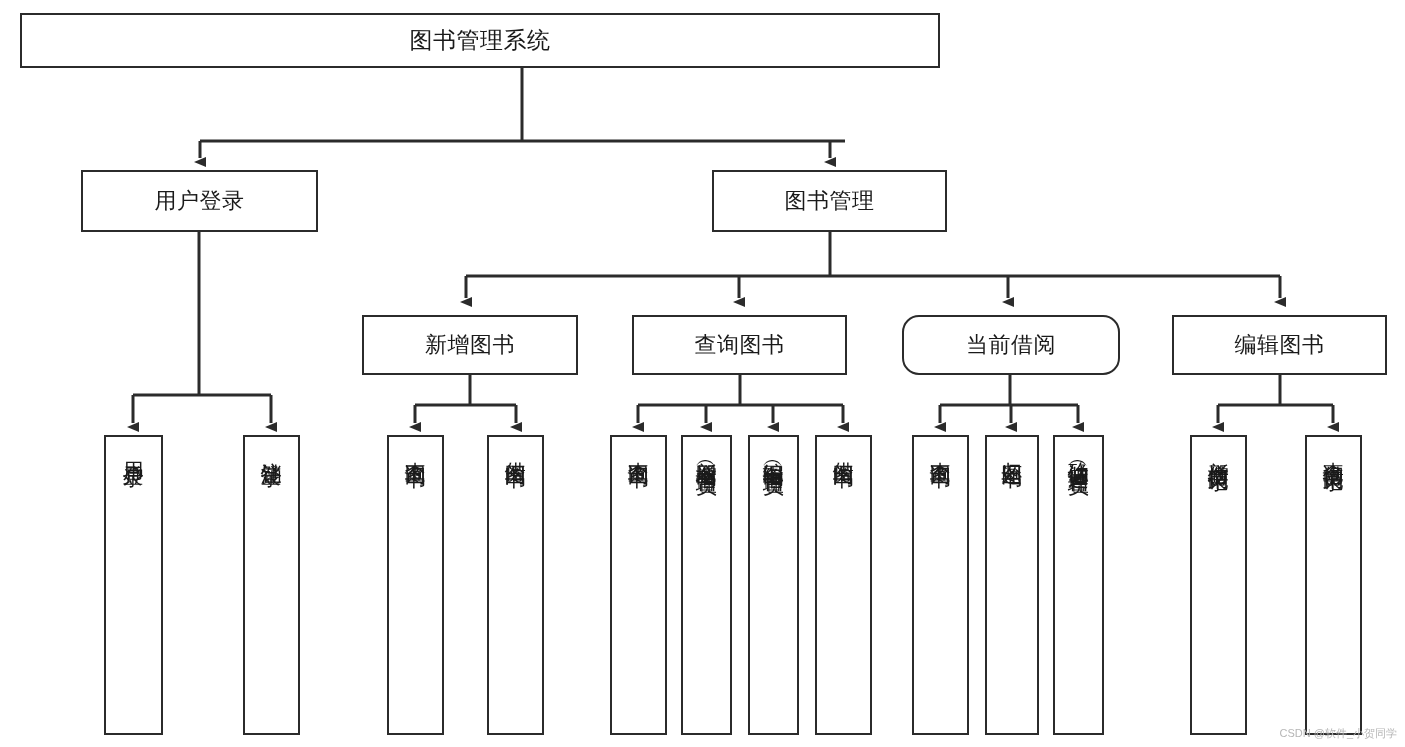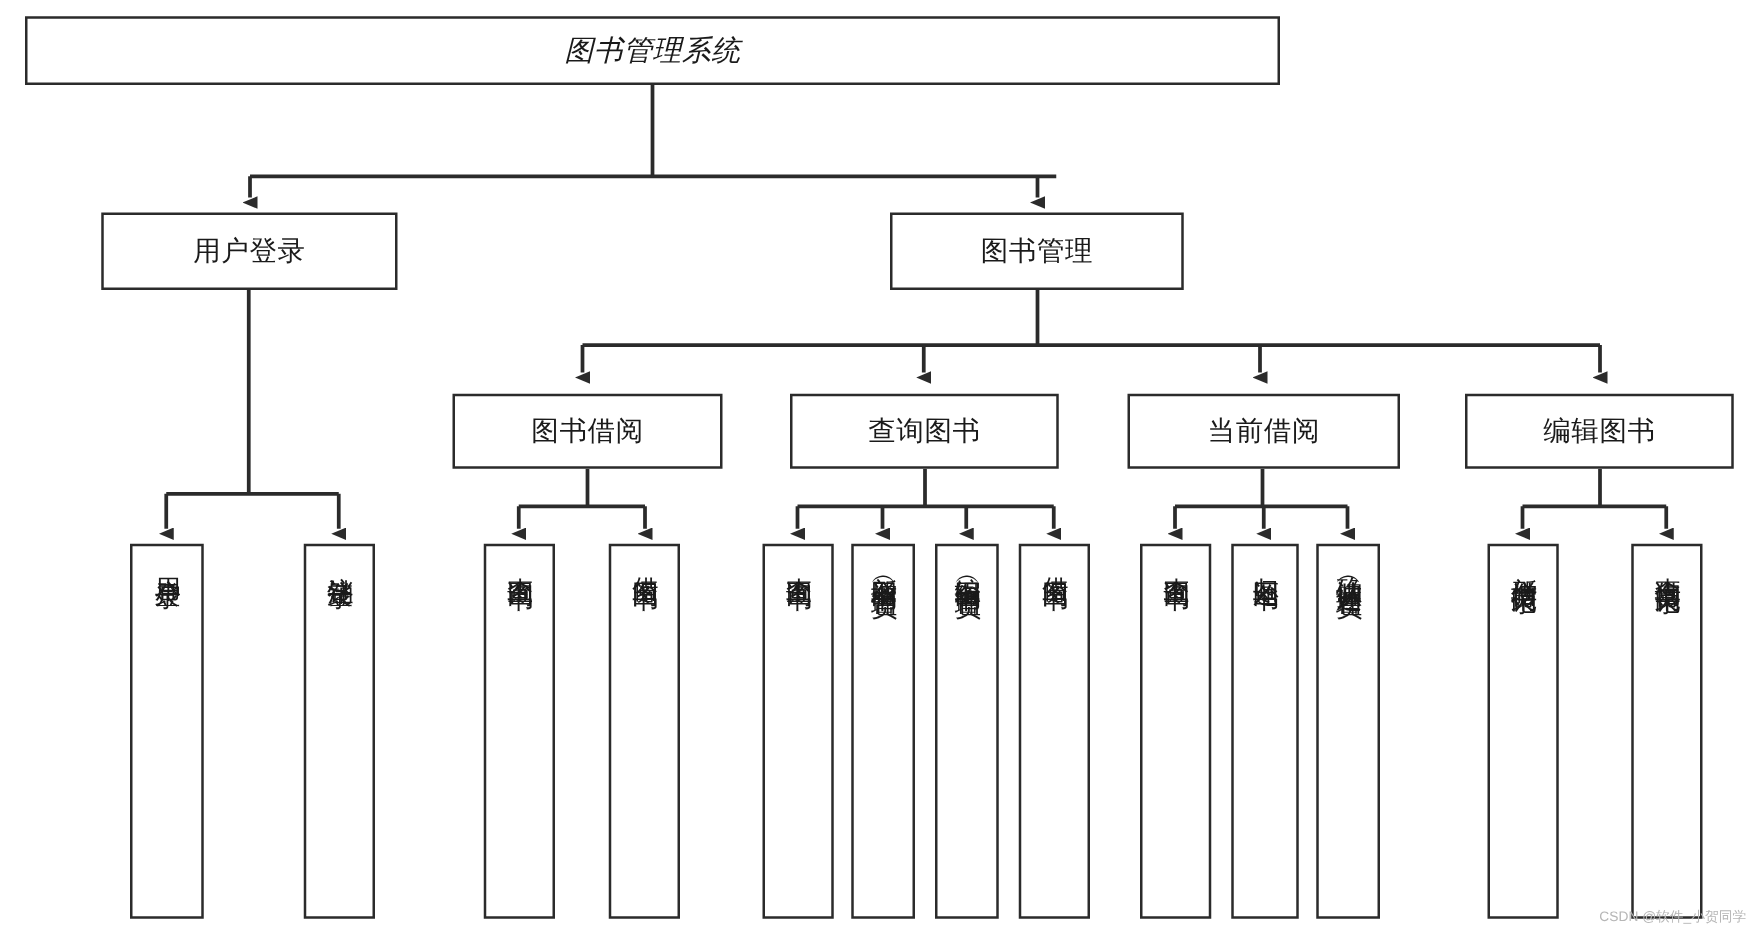--- a/index.html
+++ b/index.html
@@ -117,38 +117,38 @@
       <path d="M1011,405 L1011,423" marker-end="url(#arrowhead)"></path>
       <path d="M1078,405 L1078,423" marker-end="url(#arrowhead)"></path>
 
       <path d="M1280,375 L1280,405"></path>
       <path d="M1218,405 L1333,405"></path>
       <path d="M1218,405 L1218,423" marker-end="url(#arrowhead)"></path>
       <path d="M1333,405 L1333,423" marker-end="url(#arrowhead)"></path>
     </g>
   </svg>
 
-  <div class="node node-h node-root" style="left:20px; top:13px; width:1004px; height:55px;font-style:italic;">
+  <div class="node node-h node-root" style="left:20px; top:13px; width:920px; height:55px;">
     <span>图书管理系统</span>
   </div>
 
   <div class="node node-h" style="left:81px; top:170px; width:237px; height:62px;">
     <span>用户登录</span>
   </div>
   <div class="node node-h" style="left:712px; top:170px; width:235px; height:62px;">
     <span>图书管理</span>
   </div>
 
   <div class="node node-h" style="left:362px; top:315px; width:216px; height:60px;">
-    <span>图书借阅</span>
+    <span>新增图书</span>
   </div>
   <div class="node node-h" style="left:632px; top:315px; width:215px; height:60px;">
     <span>查询图书</span>
   </div>
-  <div class="node node-h" style="left:902px; top:315px; width:218px; height:60px;">
+  <div class="node node-h" style="left:902px; top:315px; width:218px; height:60px;border-radius:17px;">
     <span>当前借阅</span>
   </div>
   <div class="node node-h" style="left:1172px; top:315px; width:215px; height:60px;">
     <span>编辑图书</span>
   </div>
 
   <div class="node node-v" style="left:104px; top:435px; width:59px; height:300px;">
     <span class="vlabel">用户登录</span>
   </div>
   <div class="node node-v" style="left:243px; top:435px; width:57px; height:300px;">

